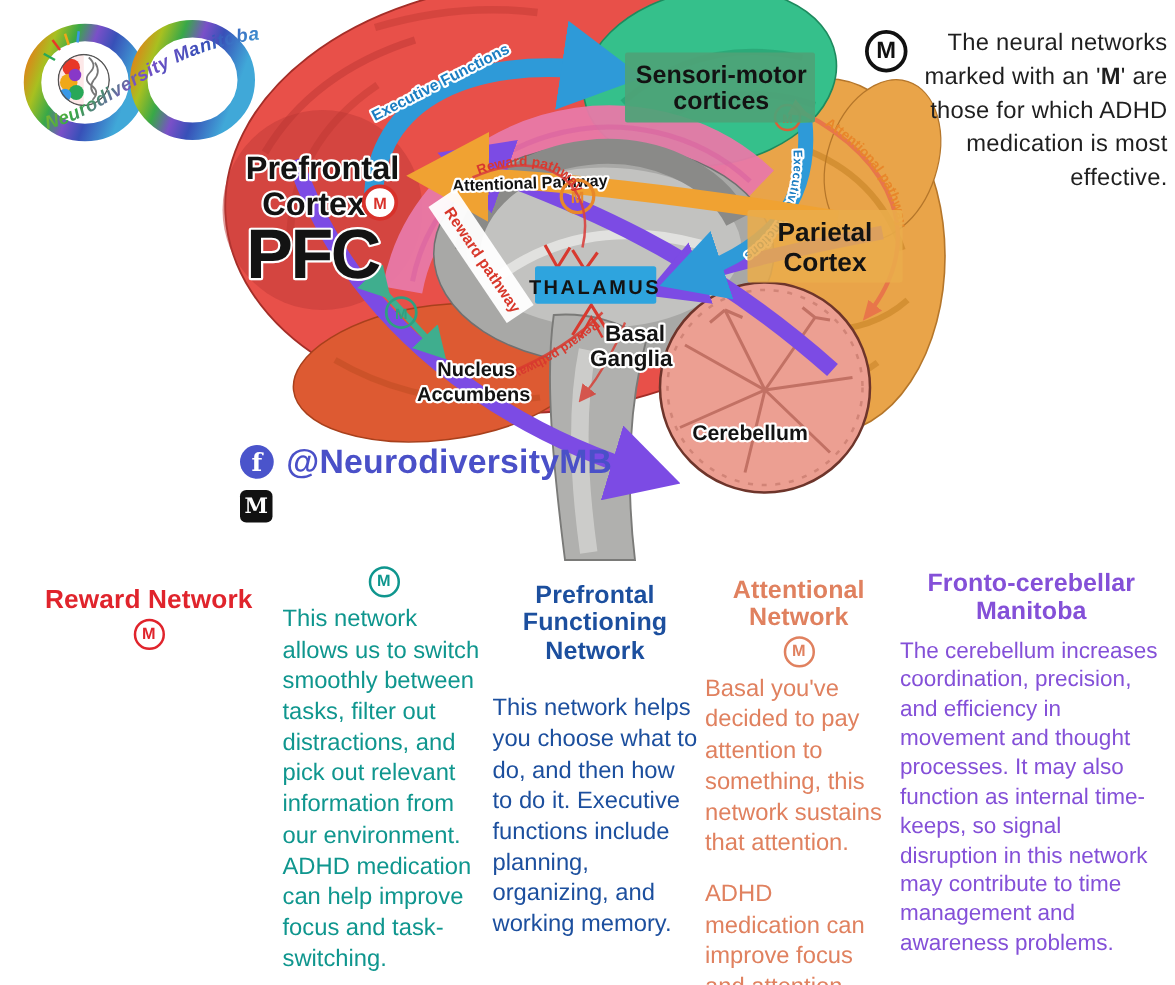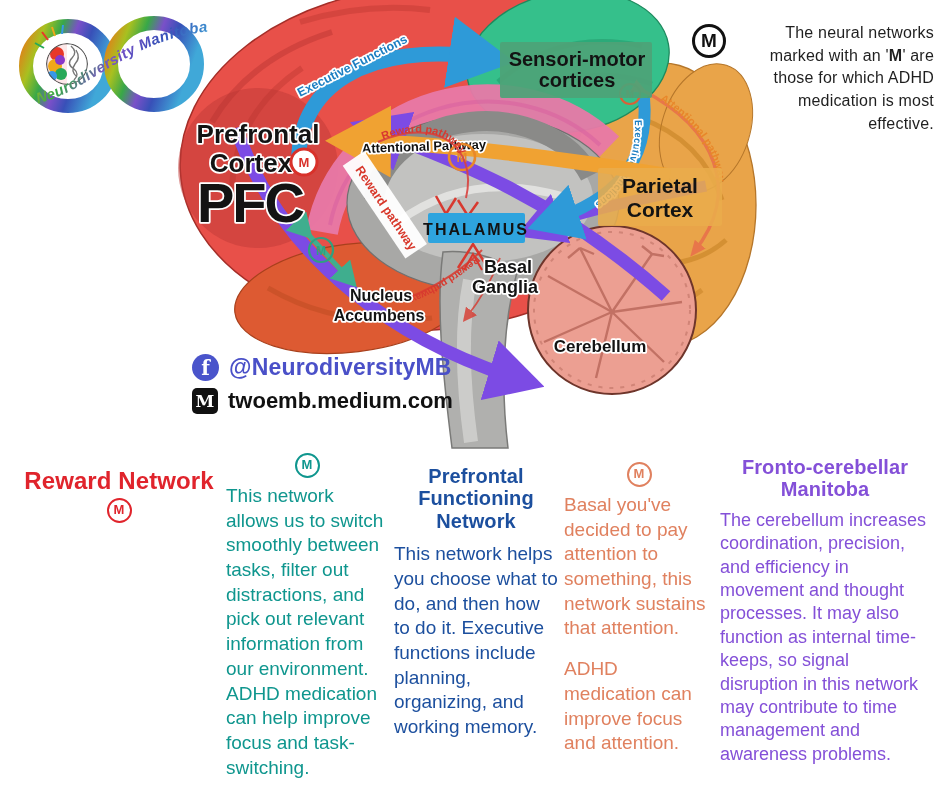--- a/index.html
+++ b/index.html
@@ -8,48 +8,48 @@
   .stage { position:relative; width:940px; height:788px; background:#fff; }
 
   
   .brain-svg { position:absolute; left:0; top:0; width:940px; height:450px; }
   .logo { position:absolute; left:8px; top:4px; width:210px; height:118px; }
 
   .note { position:absolute; left:692px; top:22px; width:242px; display:flex; gap:8px; }
   .note .m-circ { flex:0 0 34px; width:34px; height:34px; border:3.5px solid #111;
     border-radius:50%; display:flex; align-items:center; justify-content:center;
     font-weight:bold; font-size:19px; color:#111; margin-top:2px; }
-  .note p { flex:1; text-align:right; font-size:16px; line-height:1.42; color:#1f1f1f;
+  .note p { flex:1; text-align:right; font-size:19px; line-height:1.42; color:#1f1f1f;
     letter-spacing:.2px; }
   .note p b { font-weight:bold; }
 
   .social { position:absolute; left:192px; top:354px; }
   .social .row { display:flex; align-items:center; gap:10px; margin-bottom:7px; }
   .fb-icon { width:27px; height:27px; border-radius:50%; background:#4a54cb; color:#fff;
     font-weight:bold; font-size:20px; display:flex; align-items:center; justify-content:center;
     font-family:"DejaVu Serif", serif; }
-  .fb-handle { font-size:23px; font-weight:bold; color:#4a50c8; letter-spacing:.2px; }
+  .fb-handle { font-size:27px; font-weight:bold; color:#4a50c8; letter-spacing:.2px; }
   .md-icon { width:26px; height:26px; border-radius:5px; background:#111; color:#fff;
     font-weight:bold; font-size:17px; display:flex; align-items:center; justify-content:center;
     font-family:"DejaVu Serif", serif; }
   .md-handle { font-size:22px; font-weight:bold; color:#111; }
 
   
   .columns { position:absolute; left:0; top:452px; width:940px; padding:0 18px;
     display:grid; grid-template-columns:202px 162px 164px 150px 210px; column-gap:6px; }
   .col { font-size:19px; line-height:1.3; }
   .col h3 { text-align:center; font-size:20px; line-height:1.12; margin-bottom:3px;
     letter-spacing:.1px; }
   .col .m-badge { width:25px; height:25px; border:2.2px solid currentColor; border-radius:50%;
     margin:1px auto 6px; display:flex; align-items:center; justify-content:center;
     font-size:13px; font-weight:bold; }
   .col p { margin-bottom:16px; }
-  .col-1 { padding-top:16px; } .col-1 h3 { font-size:24px; }
+  .col-1 { padding-top:16px; } .col-1 h3 { font-size:21px; }
   .col-2 { padding-top:0; }
-  .col-3 { padding-top:13px; } .col-3 p { margin-top:10px; }
+  .col-3 { padding-top:13px; } .col-3 p { margin-top:23px; }
   .col-4 { padding-top:9px; }
   .col-5 { padding-top:4px; font-size:18px; } .col-5 p { margin-top:8px; }
 
   
   text { font-family:"Liberation Sans", sans-serif; }
   .glow { paint-order:stroke; stroke:#ffffff; stroke-width:3.5px; stroke-linejoin:round; }
 </style>
 </head>
 <body>
 
@@ -259,38 +259,38 @@
     <p><span>The neural networks marked with an '</span><b>M</b><span>' are those for which ADHD medication is most effective.</span></p>
   </div>
 
   <div class="social">
     <div class="row">
       <div class="fb-icon">f</div>
       <span class="fb-handle">@NeurodiversityMB</span>
     </div>
     <div class="row">
       <div class="md-icon">M</div>
-      <span class="md-handle">twoemb.medium.com</span>
     </div>
   </div>
 
   <div class="columns">
     <div class="col col-1" style="color: rgb(224, 36, 44);">
       <h3>Reward Network</h3>
       <div class="m-badge">M</div>
     </div>
     <div class="col col-2" style="color: rgb(15, 150, 142);">
       <div class="m-badge">M</div>
       <p>This network allows us to switch smoothly between tasks, filter out distractions, and pick out relevant information from our environment. ADHD medication can help improve focus and task-switching.</p>
     </div>
     <div class="col col-3" style="color: rgb(28, 79, 158);">
       <h3>Prefrontal Functioning Network</h3>
       <p>This network helps you choose what to do, and then how to do it. Executive functions include planning, organizing, and working memory.</p>
     </div>
     <div class="col col-4" style="color: rgb(224, 129, 95);">
+      <h3>Attentional Network</h3>
       <div class="m-badge">M</div>
       <p>Basal you've decided to pay attention to something, this network sustains that attention.</p>
       <p>ADHD medication can improve focus and attention.</p>
     </div>
     <div class="col col-5" style="color: rgb(132, 80, 216);">
       <h3>Fronto-cerebellar Manitoba</h3>
       <p>The cerebellum increases coordination, precision, and efficiency in movement and thought processes. It may also function as internal time-keeps, so signal disruption in this network may contribute to time management and awareness problems.</p>
     </div>
   </div>
 

